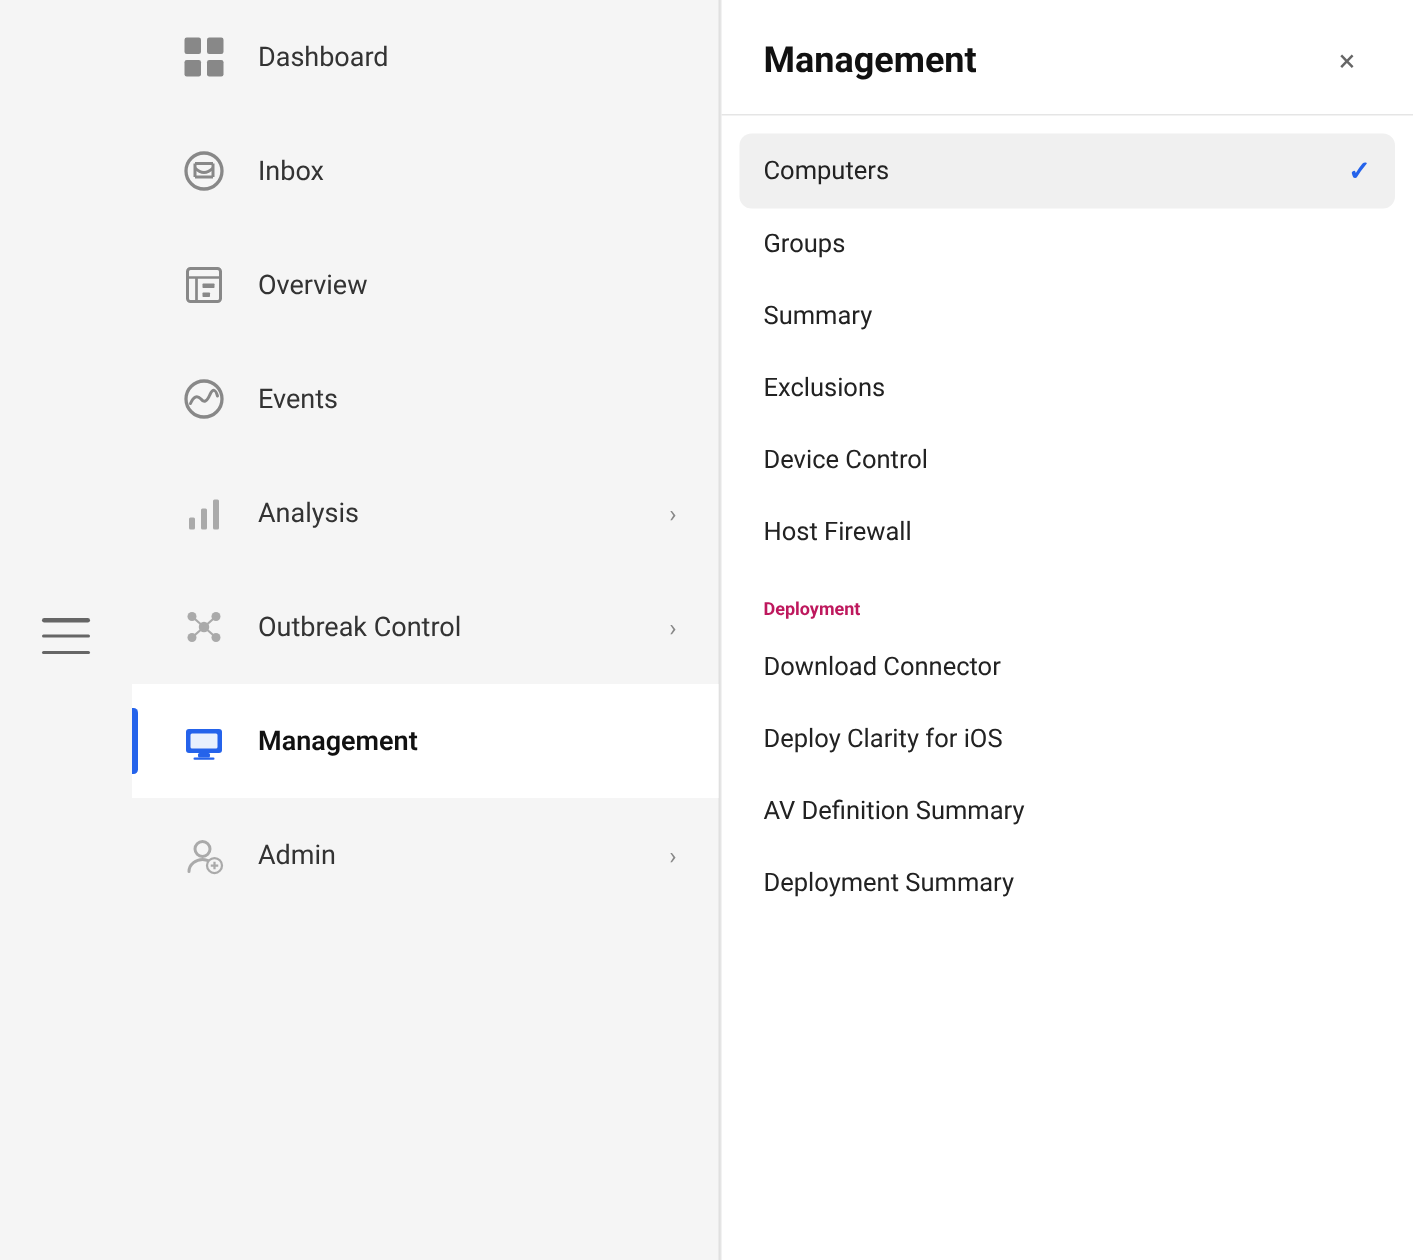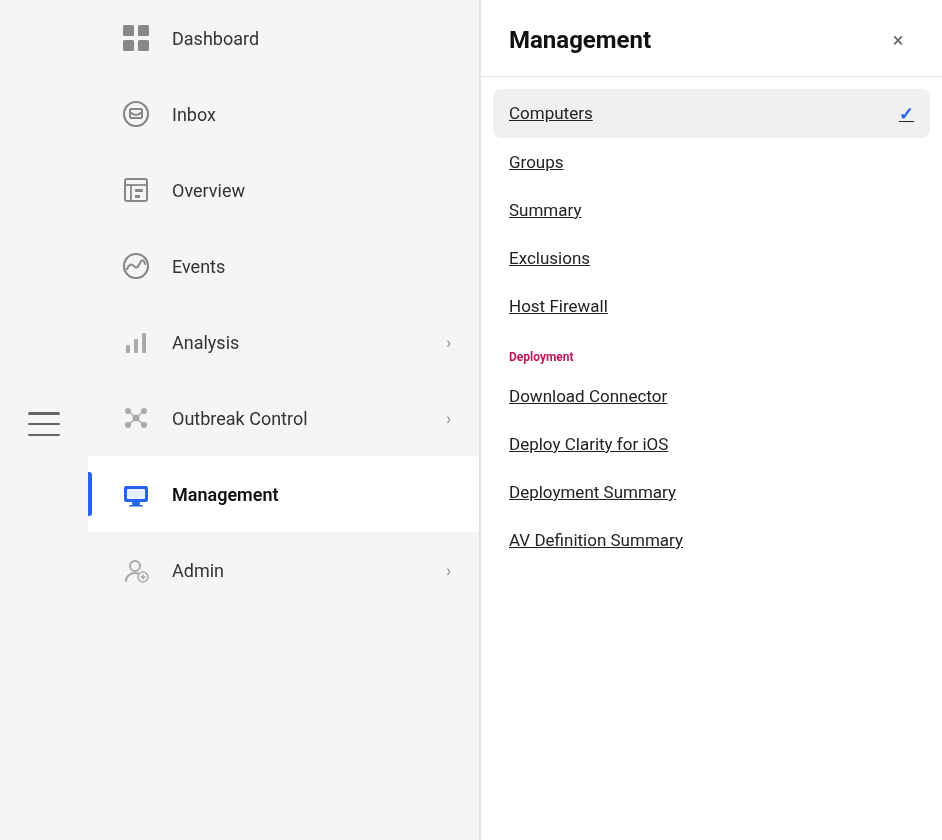--- a/index.html
+++ b/index.html
@@ -145,26 +145,26 @@
     }
 
     .panel-body {
       flex: 1;
       overflow-y: auto;
       padding: 12px 0;
     }
 
     .panel-item {
       display: flex;
+      align-items: center;
       padding: 14px 28px;
       cursor: pointer;
       font-size: 17px;
       color: #222;
       transition: background 0.1s;
-      text-decoration: underline;
     }
 
     .panel-item.selected {
       background: #f0f0f0;
       border-radius: 8px;
       margin: 0 12px;
       padding: 14px 16px;
     }
 
     .panel-item .check-icon {
@@ -326,37 +326,40 @@
     </div>
 
     <div class="panel-item">
       <span>Summary</span>
     </div>
 
     <div class="panel-item">
       <span>Exclusions</span>
     </div>
 
+    <div class="panel-item">
+      <span>Device Control</span>
+    </div>
 
     <div class="panel-item">
       <span>Host Firewall</span>
     </div>
 
     <div class="panel-section-header">Deployment</div>
 
     <div class="panel-item">
       <span>Download Connector</span>
     </div>
 
     <div class="panel-item">
       <span>Deploy Clarity for iOS</span>
     </div>
 
     <div class="panel-item">
+      <span>AV Definition Summary</span>
+    </div>
+
+    <div class="panel-item">
       <span>Deployment Summary</span>
-    </div>
-
-    <div class="panel-item">
-      <span>AV Definition Summary</span>
     </div>
 
   </div>
 </div>
 
 </body></html>

